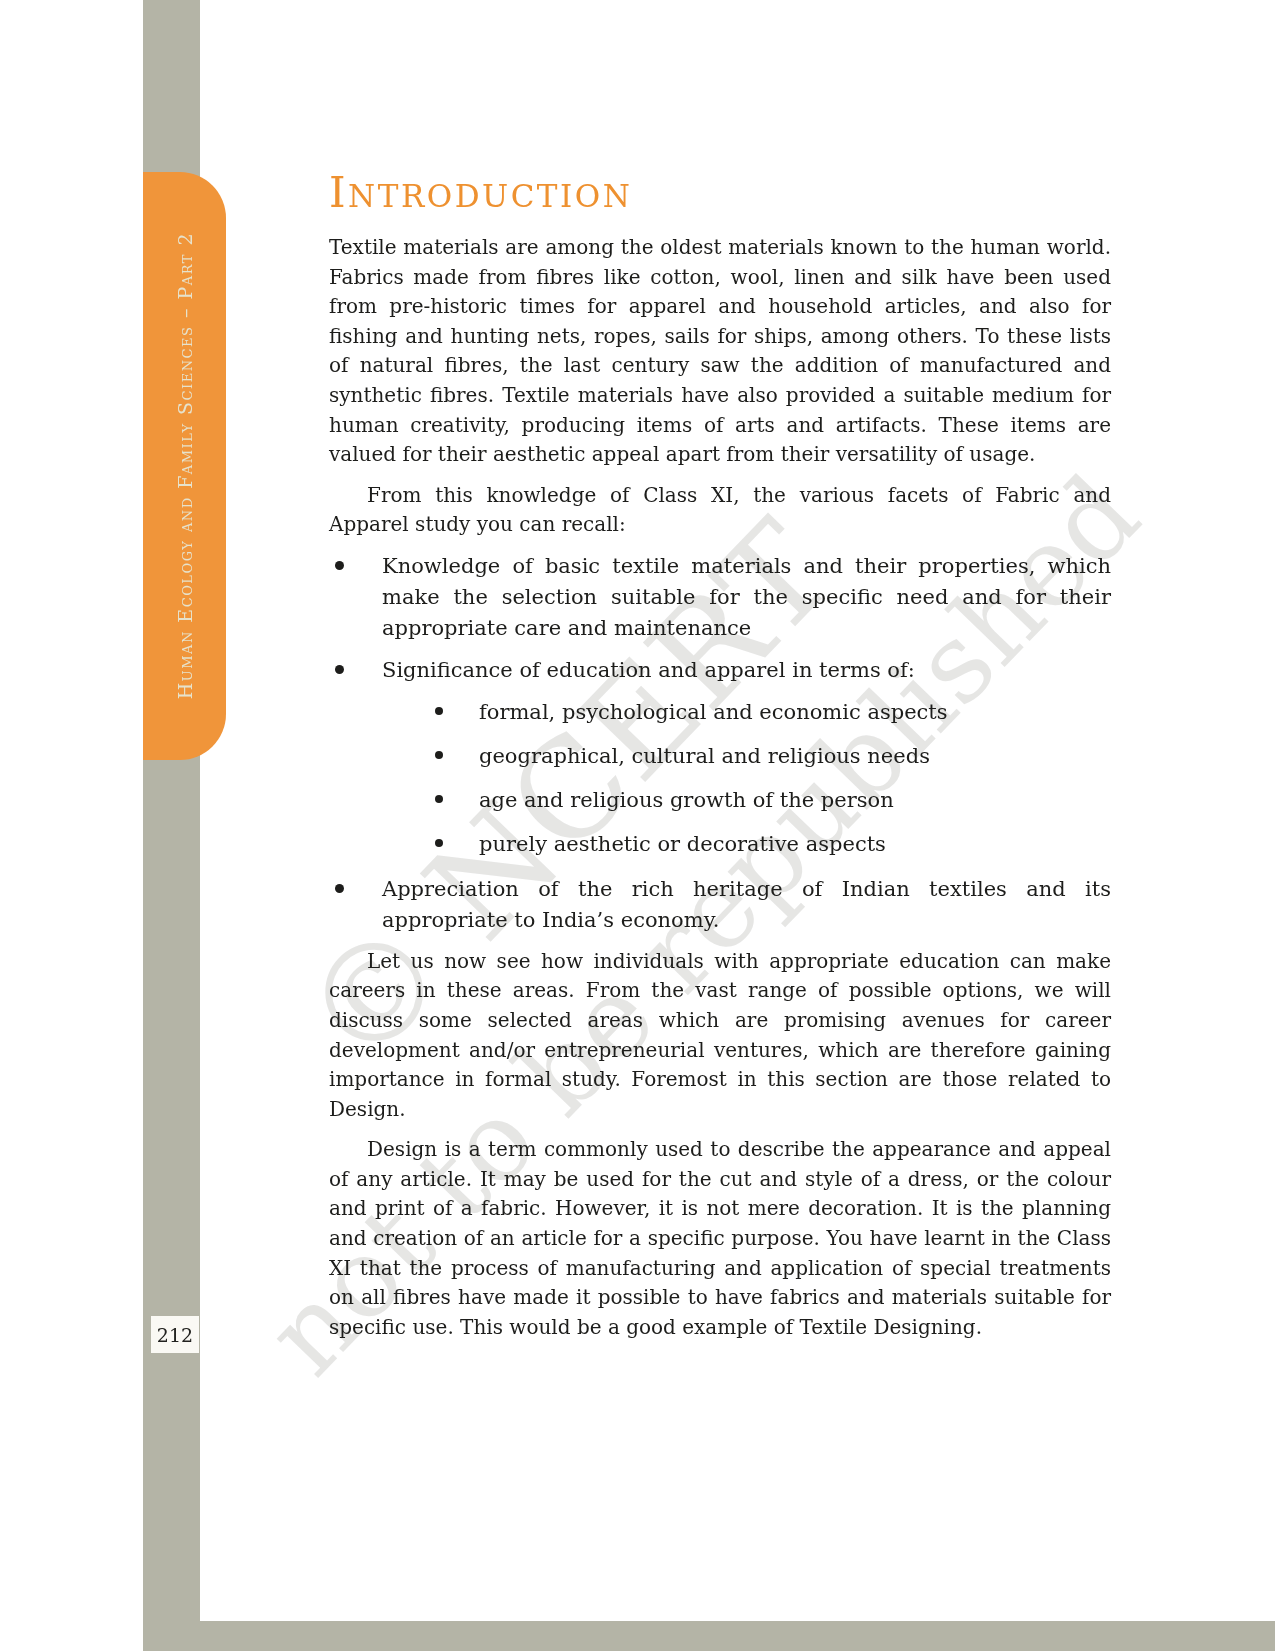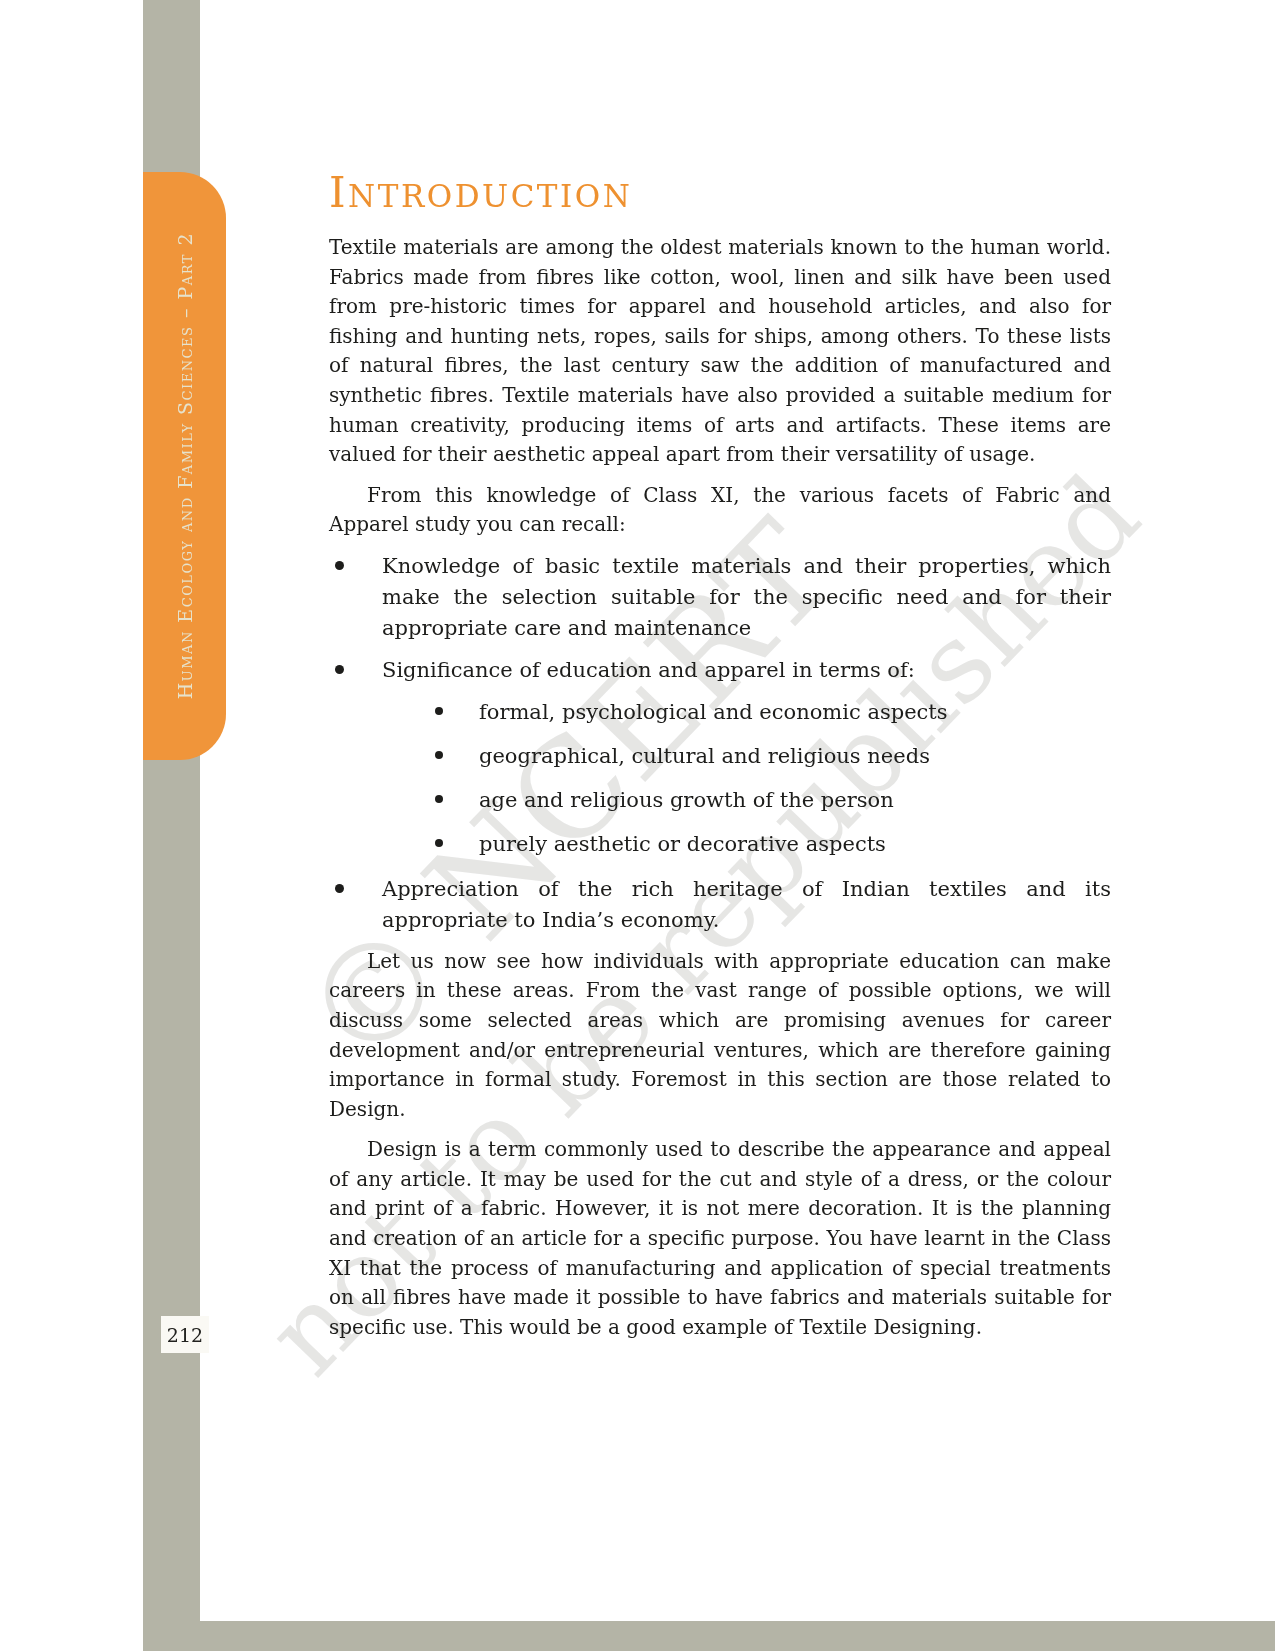--- a/index.html
+++ b/index.html
@@ -13,21 +13,21 @@
     position:absolute; left:143px; top:172px; width:83px; height:588px;
     background:#f0953a; border-radius:0 46px 46px 0;
     display:flex; align-items:center; justify-content:center;
   }
   .side-tab-text {
     writing-mode:vertical-rl; transform:rotate(180deg);
     font-variant:small-caps; font-size:19px; letter-spacing:1.5px;
     color:#e6e2cc; white-space:nowrap;
   }
   .page-number {
-    position:absolute; left:161px; top:1316px; width:48px; height:37px;
+    position:absolute; left:151px; top:1316px; width:48px; height:37px;
     background:#faf9f4; display:flex; align-items:center; justify-content:center;
     font-size:19px; color:#22221f;
   }
   .watermark {
     position:absolute; left:20px; top:330px; width:1220px; height:1050px;
     display:flex; flex-direction:column; align-items:center; justify-content:center;
     gap:45px; transform:rotate(-46deg); color:#8f8f8a; opacity:0.22;
     z-index:1; pointer-events:none; user-select:none;
   }
   .wm-line1 { font-size:135px; white-space:nowrap; }

